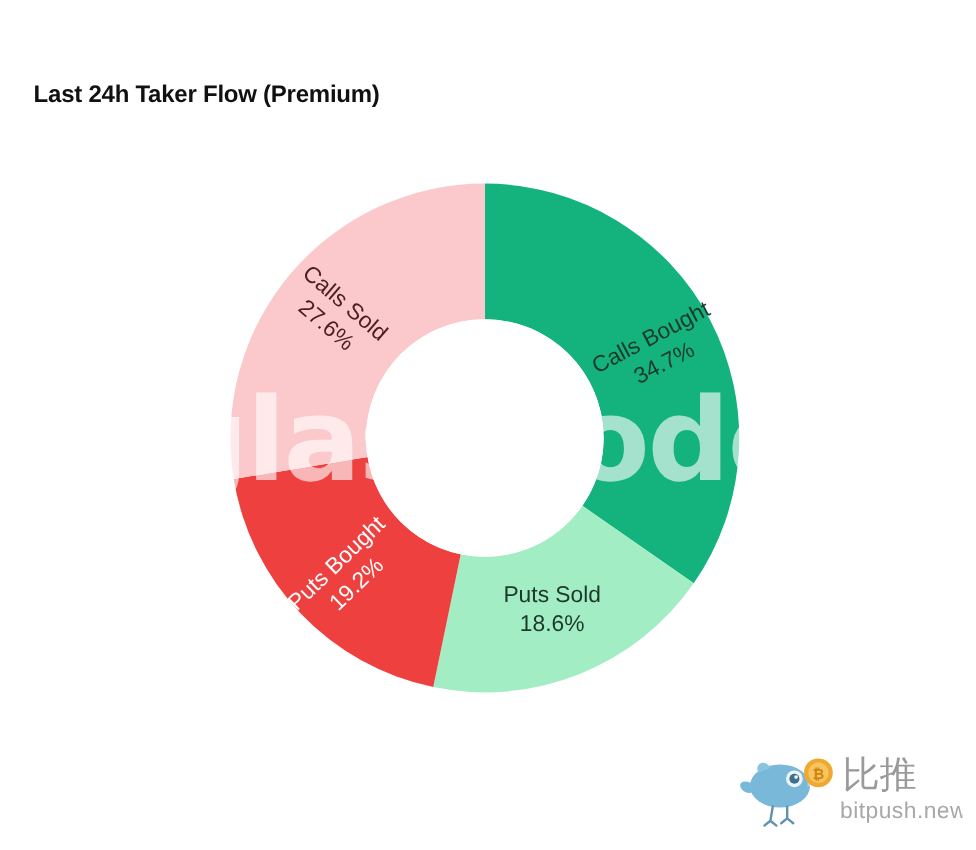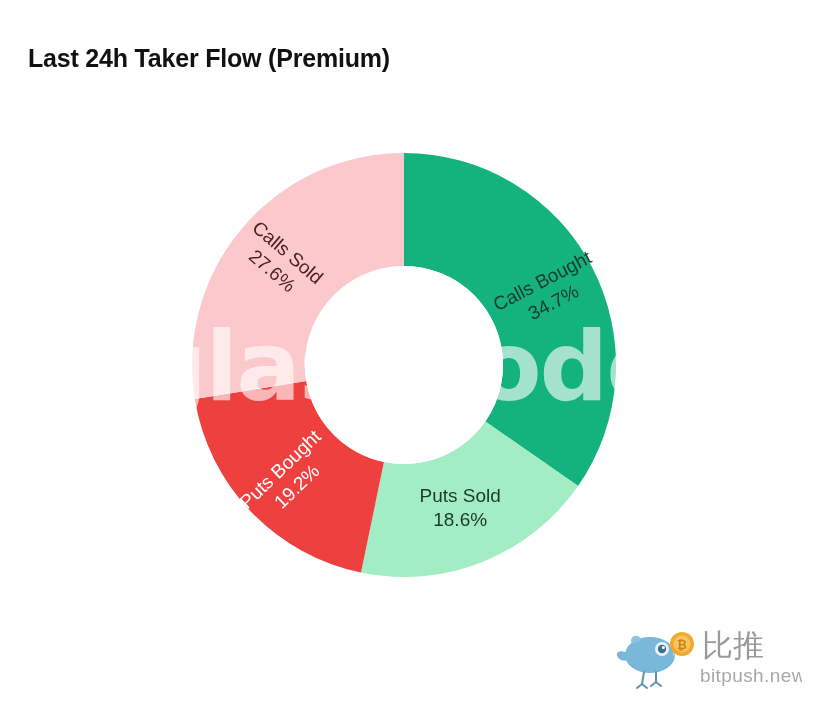--- a/index.html
+++ b/index.html
@@ -13,22 +13,22 @@
     position: relative;
     overflow: hidden;
     font-family: "Liberation Sans", sans-serif;
     -webkit-font-smoothing: antialiased;
   }
 
   
   .chart-title {
     position: absolute;
     left: 28px;
-    top: 44px;
-    font-size: 25px;
+    top: 68px;
+    font-size: 20px;
     font-weight: bold;
     color: #111111;
     letter-spacing: -0.2px;
     white-space: nowrap;
   }
 
   
   .donut-stage {
     position: absolute;
     left: 0;

